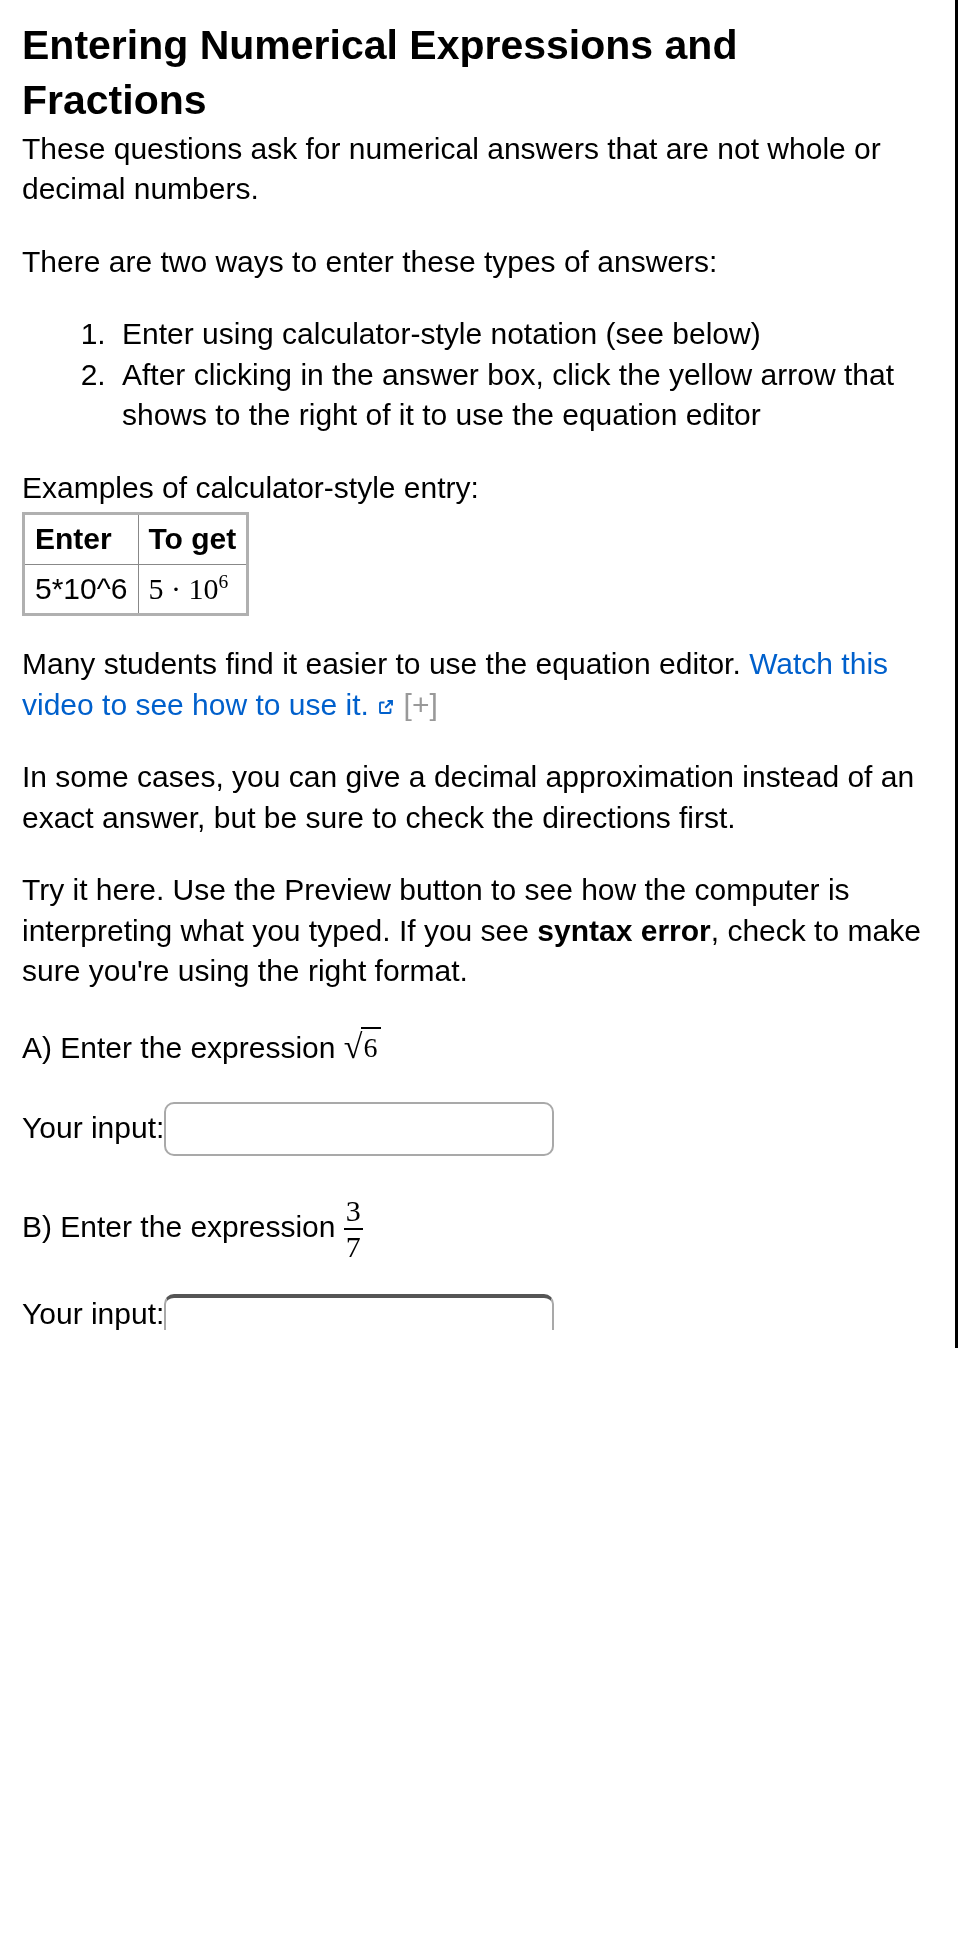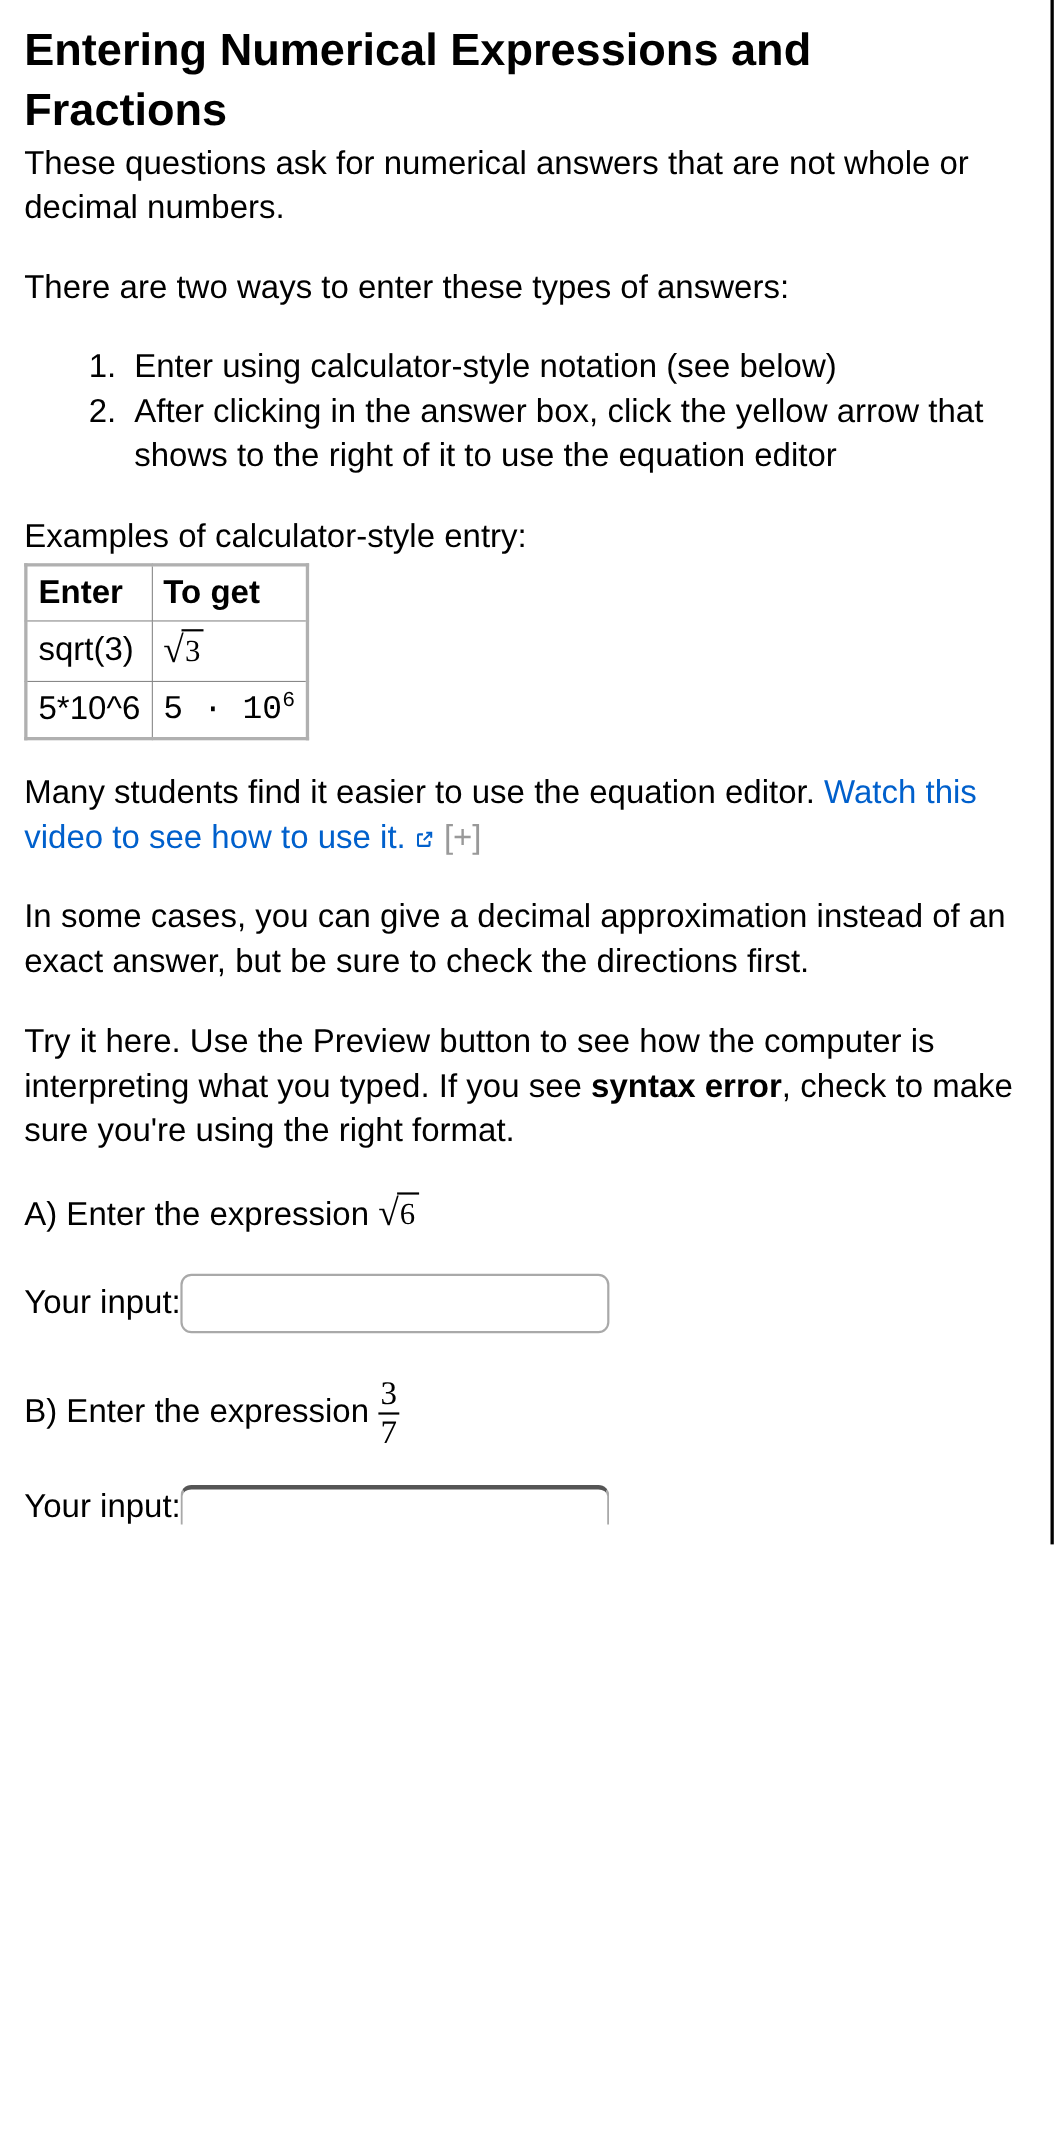--- a/index.html
+++ b/index.html
@@ -60,21 +60,21 @@
       font-size: 30px;
     }
     .frac .num {
       padding: 0 2px 2px 2px;
     }
     .frac .den {
       border-top: 2px solid #000;
       padding: 2px 2px 0 2px;
     }
     .mathserif {
-      font-family: Liberation Mono, monospace;
+      font-family: Liberation Serif, serif;
       border-radius: 17px;
     }
     .sqrt-box {
       display: inline-flex;
       align-items: center;
       font-family: "Times New Roman", serif;
     }
     .sqrt-sym {
       font-size: 34px;
     }
@@ -147,29 +147,20 @@
   <li>After clicking in the answer box, click the yellow arrow that shows to the right of it to use the equation editor</li>
 </ol>
 
 <div class="examples-heading">Examples of calculator-style entry:</div>
 
 <table>
   <tbody>
       <tr>
     <th>Enter</th>
     <th>To get</th>
-  </tr>
-  <tr>
-    <td>sqrt(3)</td>
-    <td>
-      <span class="sqrt-box">
-        <span class="sqrt-sym">√</span>
-        <span class="sqrt-arg">3</span>
-      </span>
-    </td>
   </tr>
   <tr>
     <td>5*10^6</td>
     <td class="mathserif"><span>5 · 10</span><span class="sup">6</span></td>
   </tr>
 </tbody>
   </table>
 
 <div class="para">
   <span>Many students find it easier to use the equation editor. </span><a href="#" class="video-link">Watch this video to see how to use it.</a>

